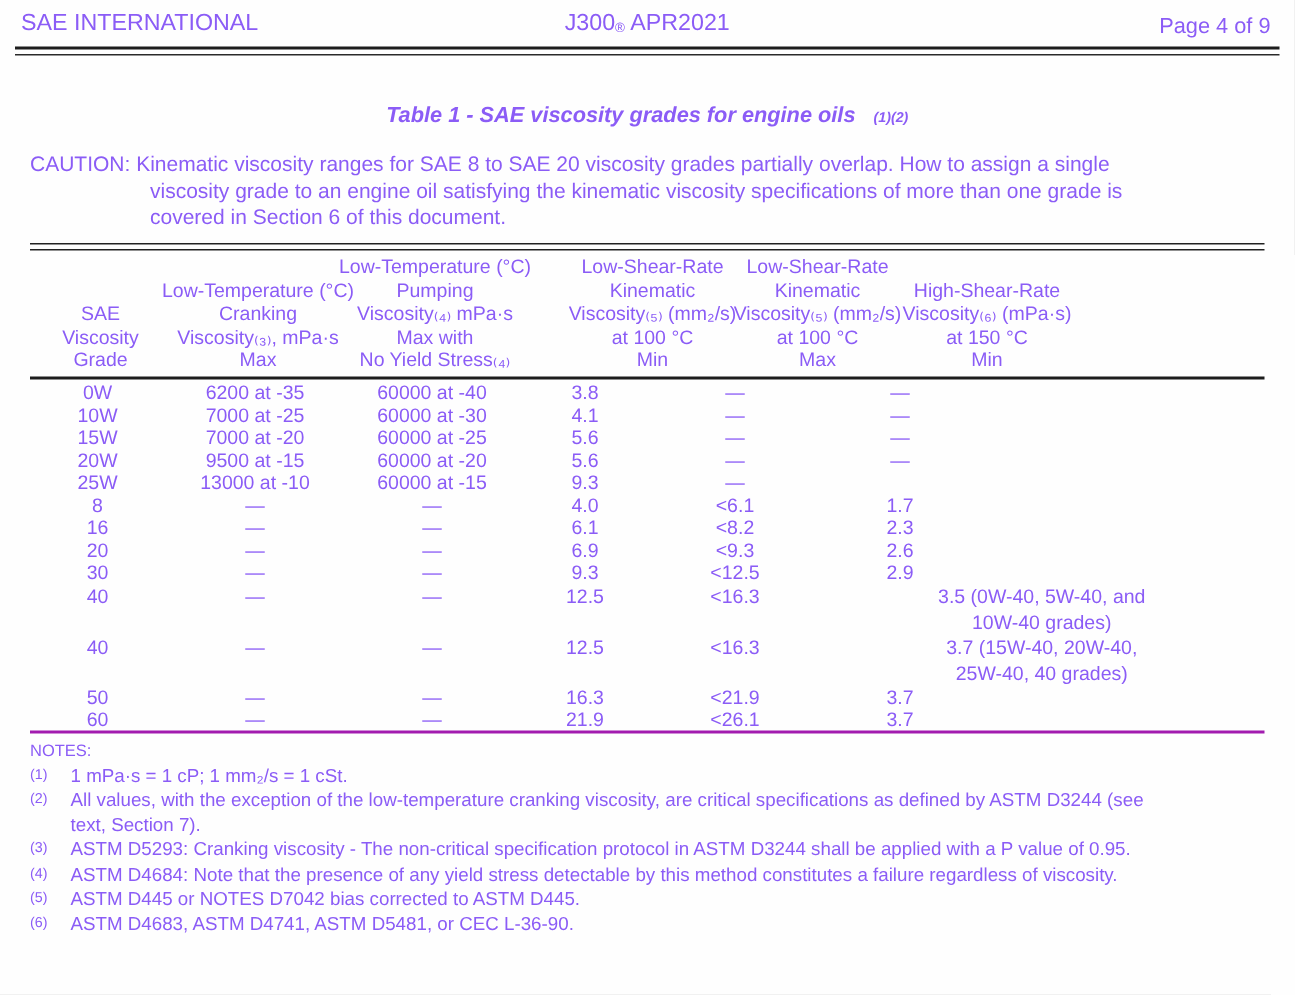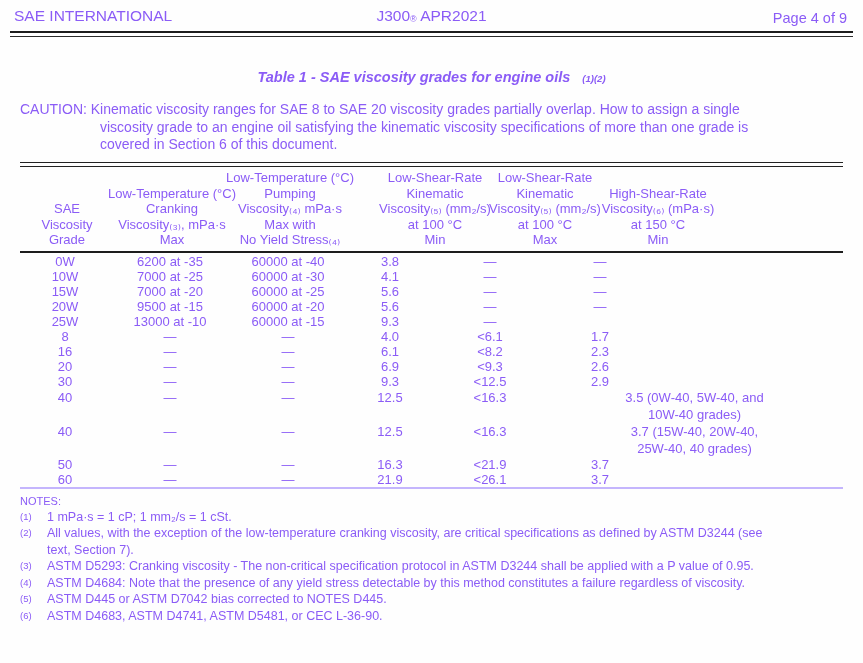--- a/index.html
+++ b/index.html
@@ -72,21 +72,21 @@
   .hc2 { left:72px;  width:160px; }
   .hc3 { left:190px; width:160px; }
   .hc4 { left:335px; width:160px; }
   .hc5 { left:445px; width:160px; }
   .hc6 { left:548px; width:180px; }
   table.grades {
     margin:1px 20px 0 20px;
     width:823px;
     border-collapse:collapse;
     table-layout:fixed;
-    border-bottom:2px solid #c4b5fd;
+    border-bottom:2px solid #a21caf;
   }
   table.grades td {
     padding:0;
     font-size:13px;
     line-height:15px;
     height:15px;
     text-align:center;
     vertical-align:middle;
     overflow:visible;
     white-space:nowrap;
@@ -318,21 +318,21 @@
         <div class="note">
           <span class="note-marker">(3)</span>
           <span class="note-text">ASTM D5293: Cranking viscosity - The non-critical specification protocol in ASTM D3244 shall be applied with a P value of 0.95.</span>
         </div>
         <div class="note">
           <span class="note-marker">(4)</span>
           <span class="note-text">ASTM D4684: Note that the presence of any yield stress detectable by this method constitutes a failure regardless of viscosity.</span>
         </div>
         <div class="note">
           <span class="note-marker">(5)</span>
-          <span class="note-text">ASTM D445 or ASTM D7042 bias corrected to NOTES D445.</span>
+          <span class="note-text">ASTM D445 or NOTES D7042 bias corrected to ASTM D445.</span>
         </div>
         <div class="note">
           <span class="note-marker">(6)</span>
           <span class="note-text">ASTM D4683, ASTM D4741, ASTM D5481, or CEC L-36-90.</span>
         </div>
       </div>
   </div>
 
 </div>
 

